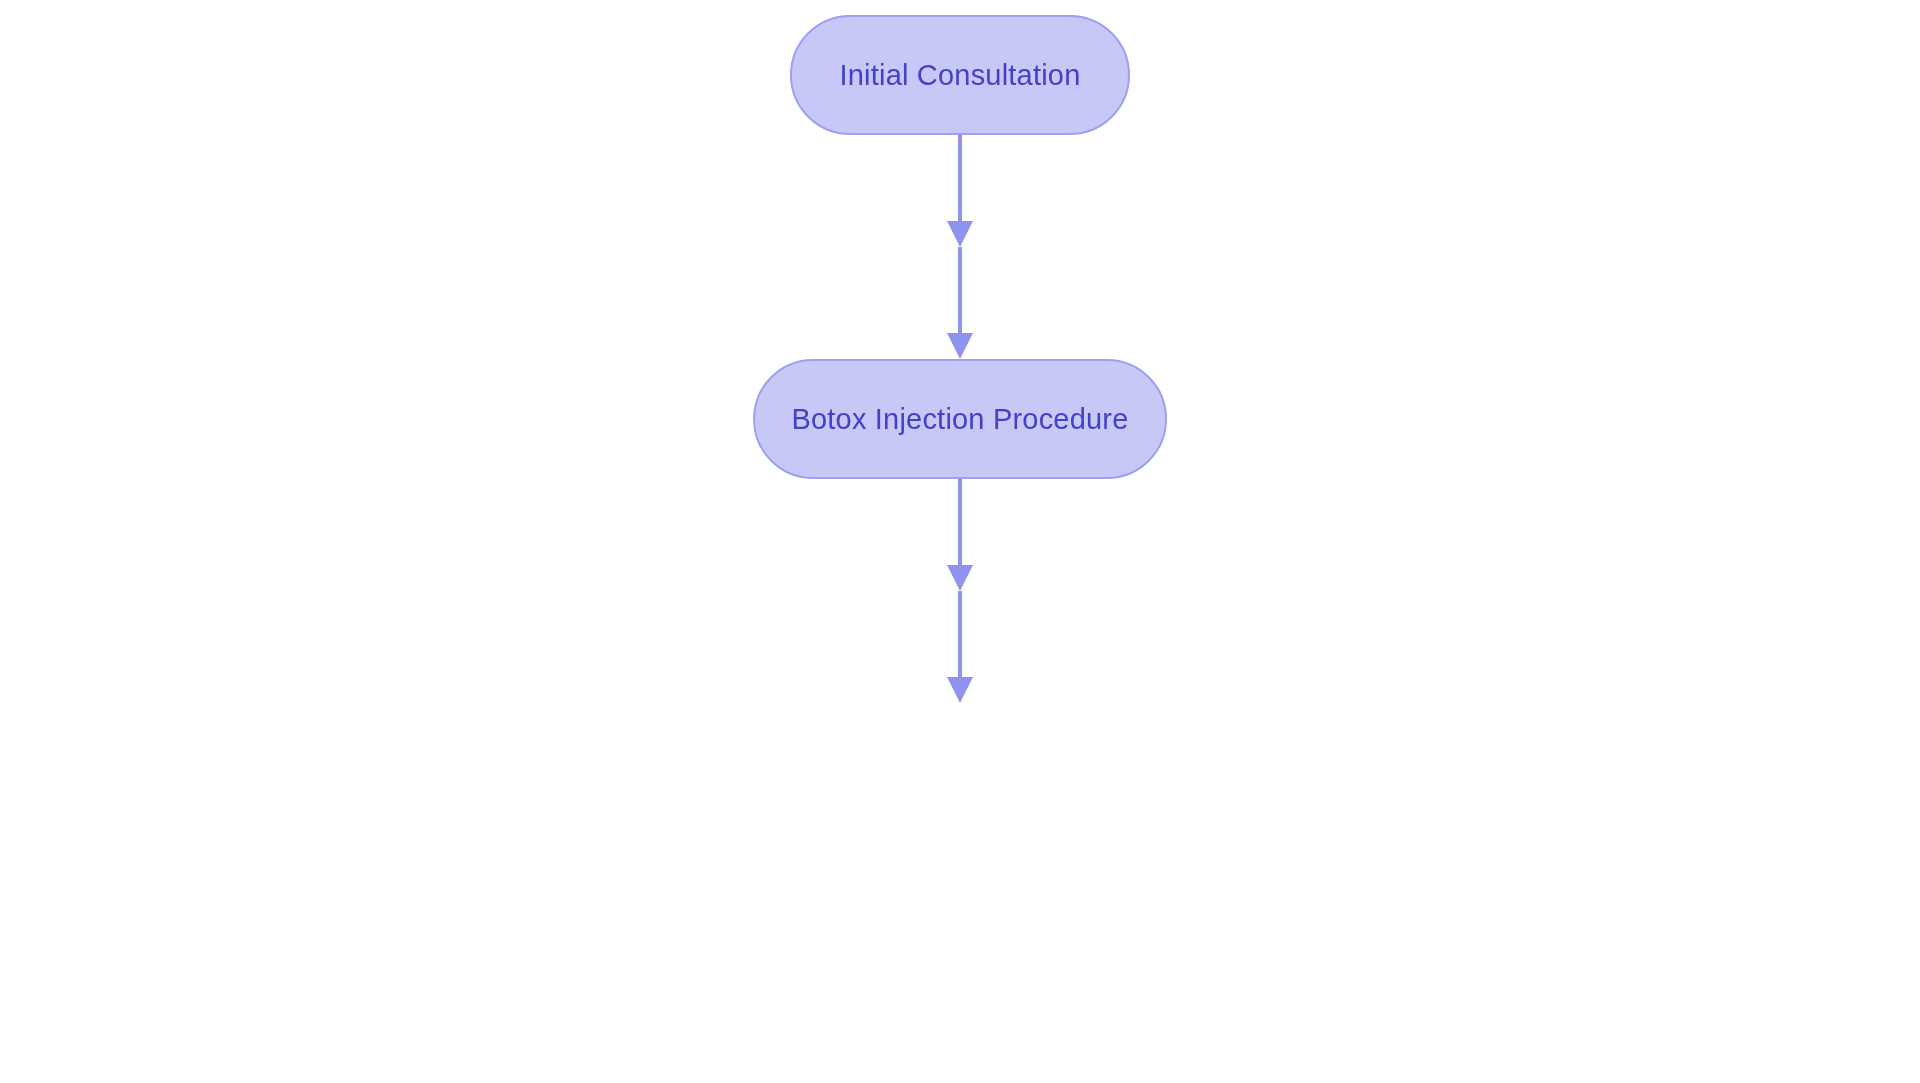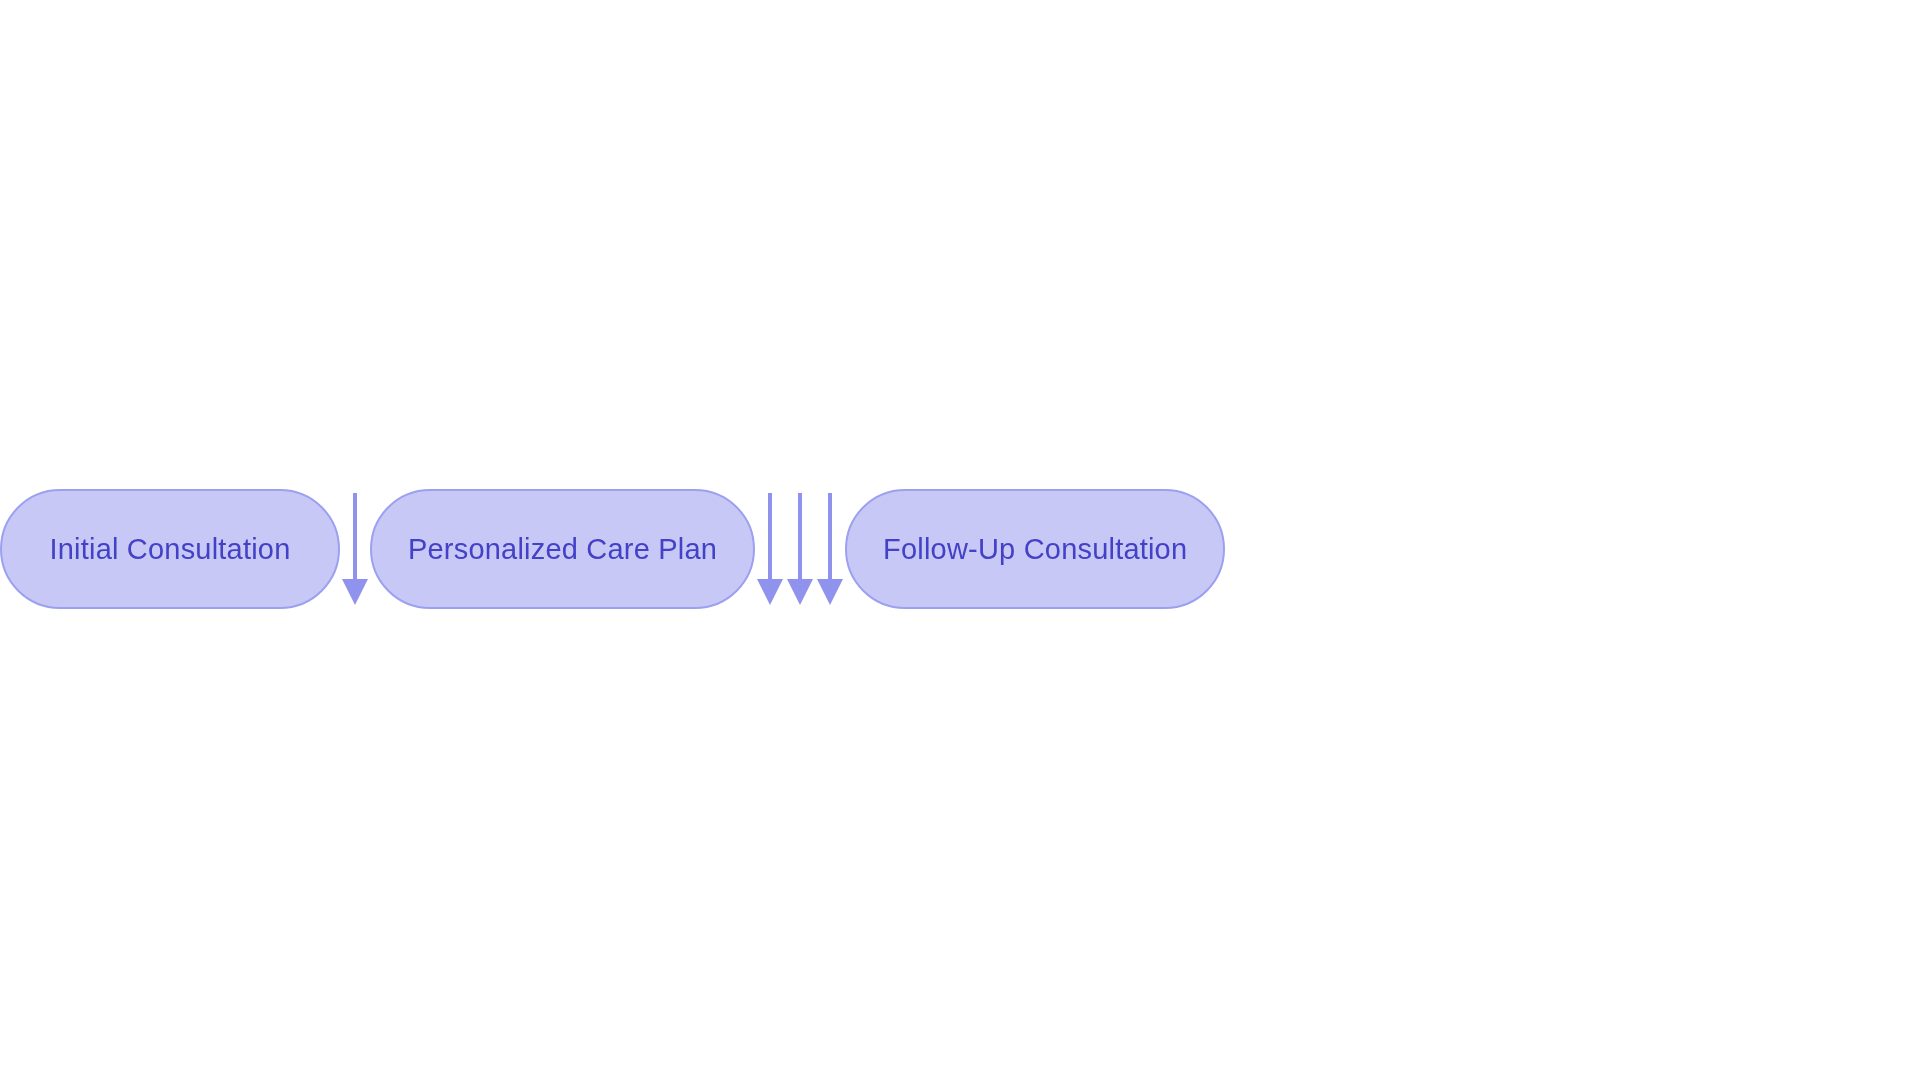--- a/index.html
+++ b/index.html
@@ -15,21 +15,21 @@
     padding: 0;
     background: var(--page-bg);
     font-family: "Liberation Sans", sans-serif;
   }
   .canvas {
     position: relative;
     width: 1920px;
     height: 1083px;
     background: var(--page-bg);
     display: flex;
-    flex-direction: row;
+    flex-direction: column;
     align-items: center;
     padding-top: 15px;
     overflow: hidden;
   }
   .node {
     height: 120px;
     min-width: 340px;
     padding: 0 36px;
     border-radius: 60px;
     background: var(--node-fill);
@@ -72,38 +72,35 @@
 
   <div class="node">
     <span>Initial Consultation</span>
   </div>
 
   <div class="edge">
     <div class="edge-line"></div>
     <div class="edge-head"></div>
   </div>
 
+
+  <div class="edge">
+    <div class="edge-line"></div>
+    <div class="edge-head"></div>
+  </div>
+
   <div class="node">
-    <span>Personalized Care Plan</span>
+    <span>Botox Injection Procedure</span>
   </div>
 
   <div class="edge">
     <div class="edge-line"></div>
     <div class="edge-head"></div>
   </div>
 
 
   <div class="edge">
     <div class="edge-line"></div>
     <div class="edge-head"></div>
   </div>
 
 
-  <div class="edge">
-    <div class="edge-line"></div>
-    <div class="edge-head"></div>
-  </div>
-
-  <div class="node">
-    <span>Follow-Up Consultation</span>
-  </div>
-
 </div>
 
 </body></html>

